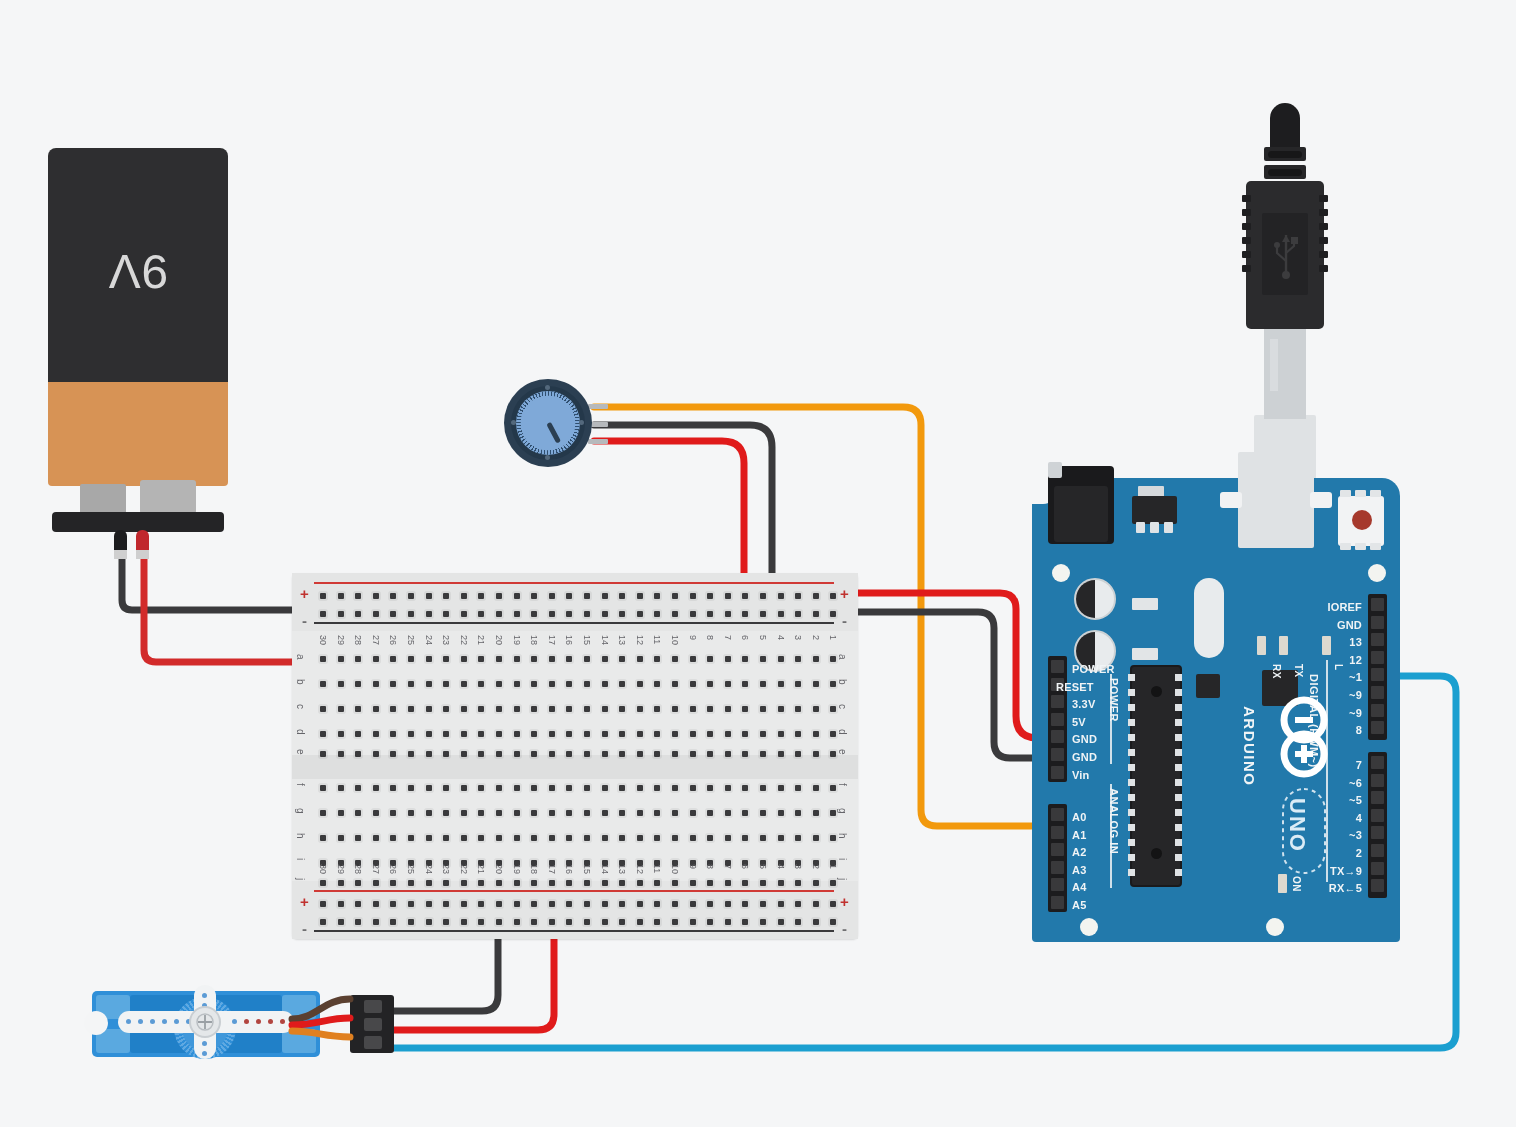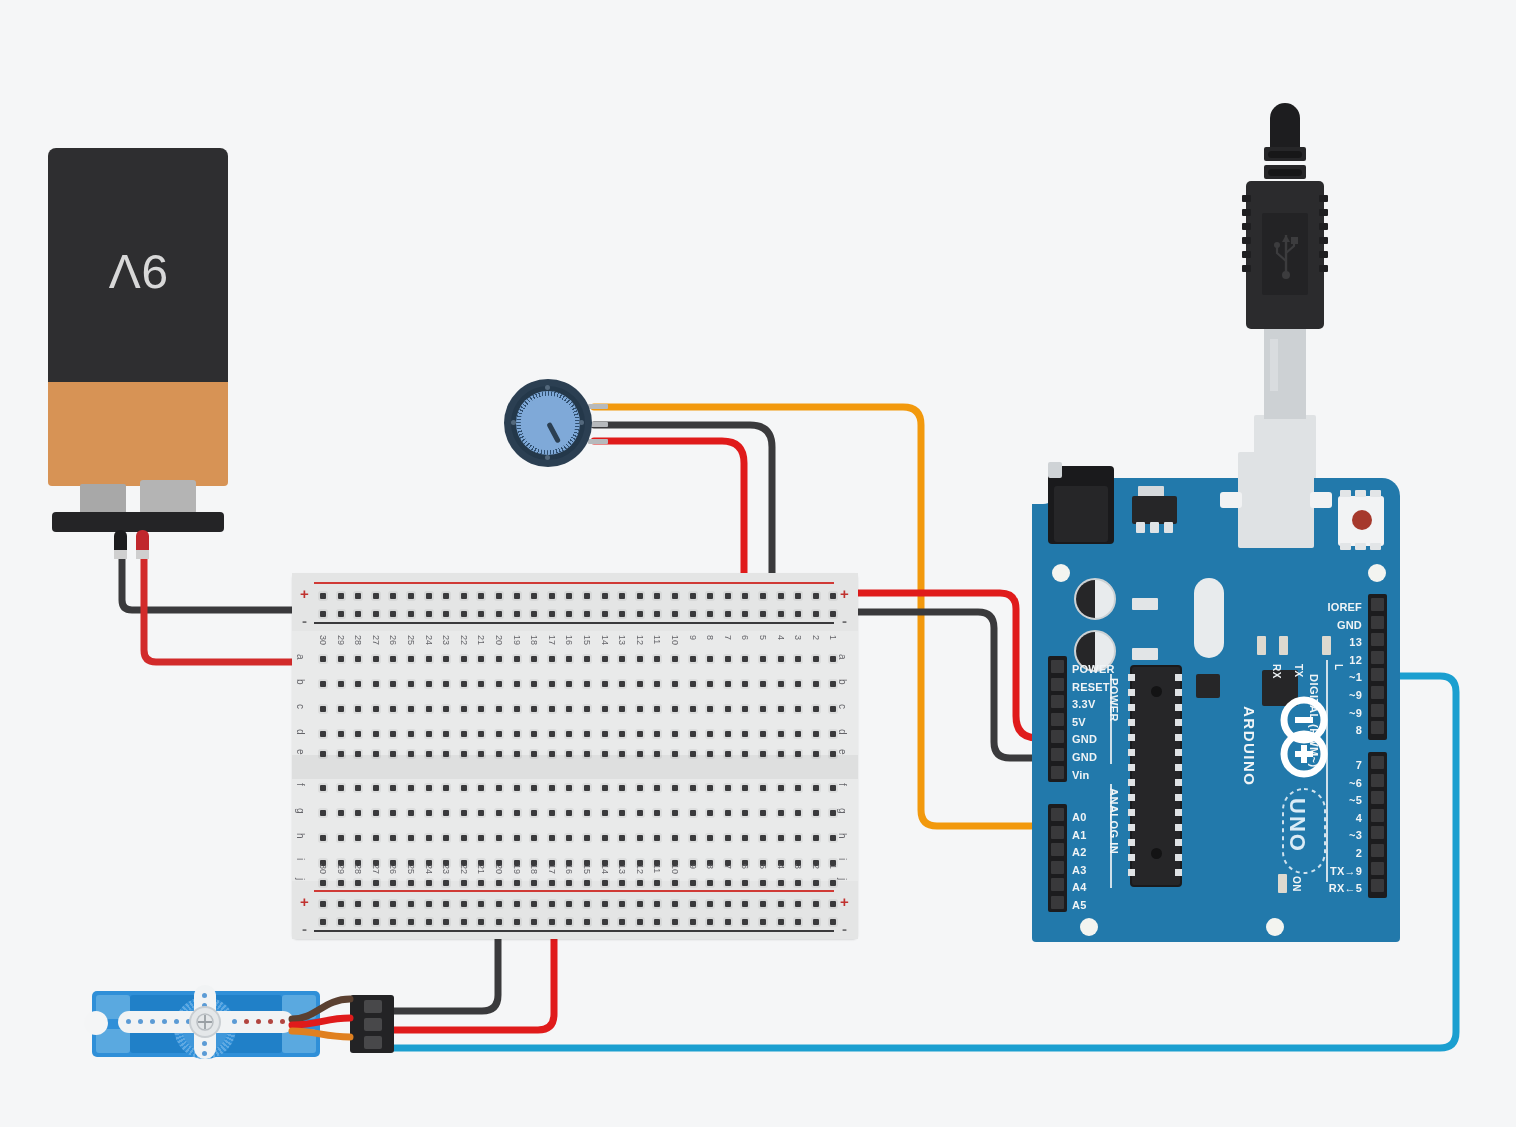--- a/index.html
+++ b/index.html
@@ -931,21 +931,21 @@
         <div class="ard-hdr-pin" style="left: 339px; top: 313.2px;"></div>
         <div class="ard-hdr-pin" style="left: 339px; top: 330.8px;"></div>
         <div class="ard-hdr-pin" style="left: 339px; top: 348.4px;"></div>
         <div class="ard-hdr-pin" style="left: 339px; top: 366px;"></div>
         <div class="ard-hdr-pin" style="left: 339px; top: 383.6px;"></div>
         <div class="ard-hdr-pin" style="left: 339px; top: 401.2px;"></div>
       </div>
 
     <div id="ard-labels">
         <div class="ard-txt" style="left: 40px; top: 186px;">POWER</div>
-        <div class="ard-txt" style="left: 40px; top: 203.6px;">RESET</div>
+        <div class="ard-txt" style="left: 24px; top: 203.6px;">RESET</div>
         <div class="ard-txt" style="left: 40px; top: 221.2px;">3.3V</div>
         <div class="ard-txt" style="left: 40px; top: 238.8px;">5V</div>
         <div class="ard-txt" style="left: 40px; top: 256.4px;">GND</div>
         <div class="ard-txt" style="left: 40px; top: 274px;">GND</div>
         <div class="ard-txt" style="left: 40px; top: 291.6px;">Vin</div>
         <div class="ard-txt" style="left: 40px; top: 334px;">A0</div>
         <div class="ard-txt" style="left: 40px; top: 351.6px;">A1</div>
         <div class="ard-txt" style="left: 40px; top: 369.2px;">A2</div>
         <div class="ard-txt" style="left: 40px; top: 386.8px;">A3</div>
         <div class="ard-txt" style="left: 40px; top: 404.4px;">A4</div>

